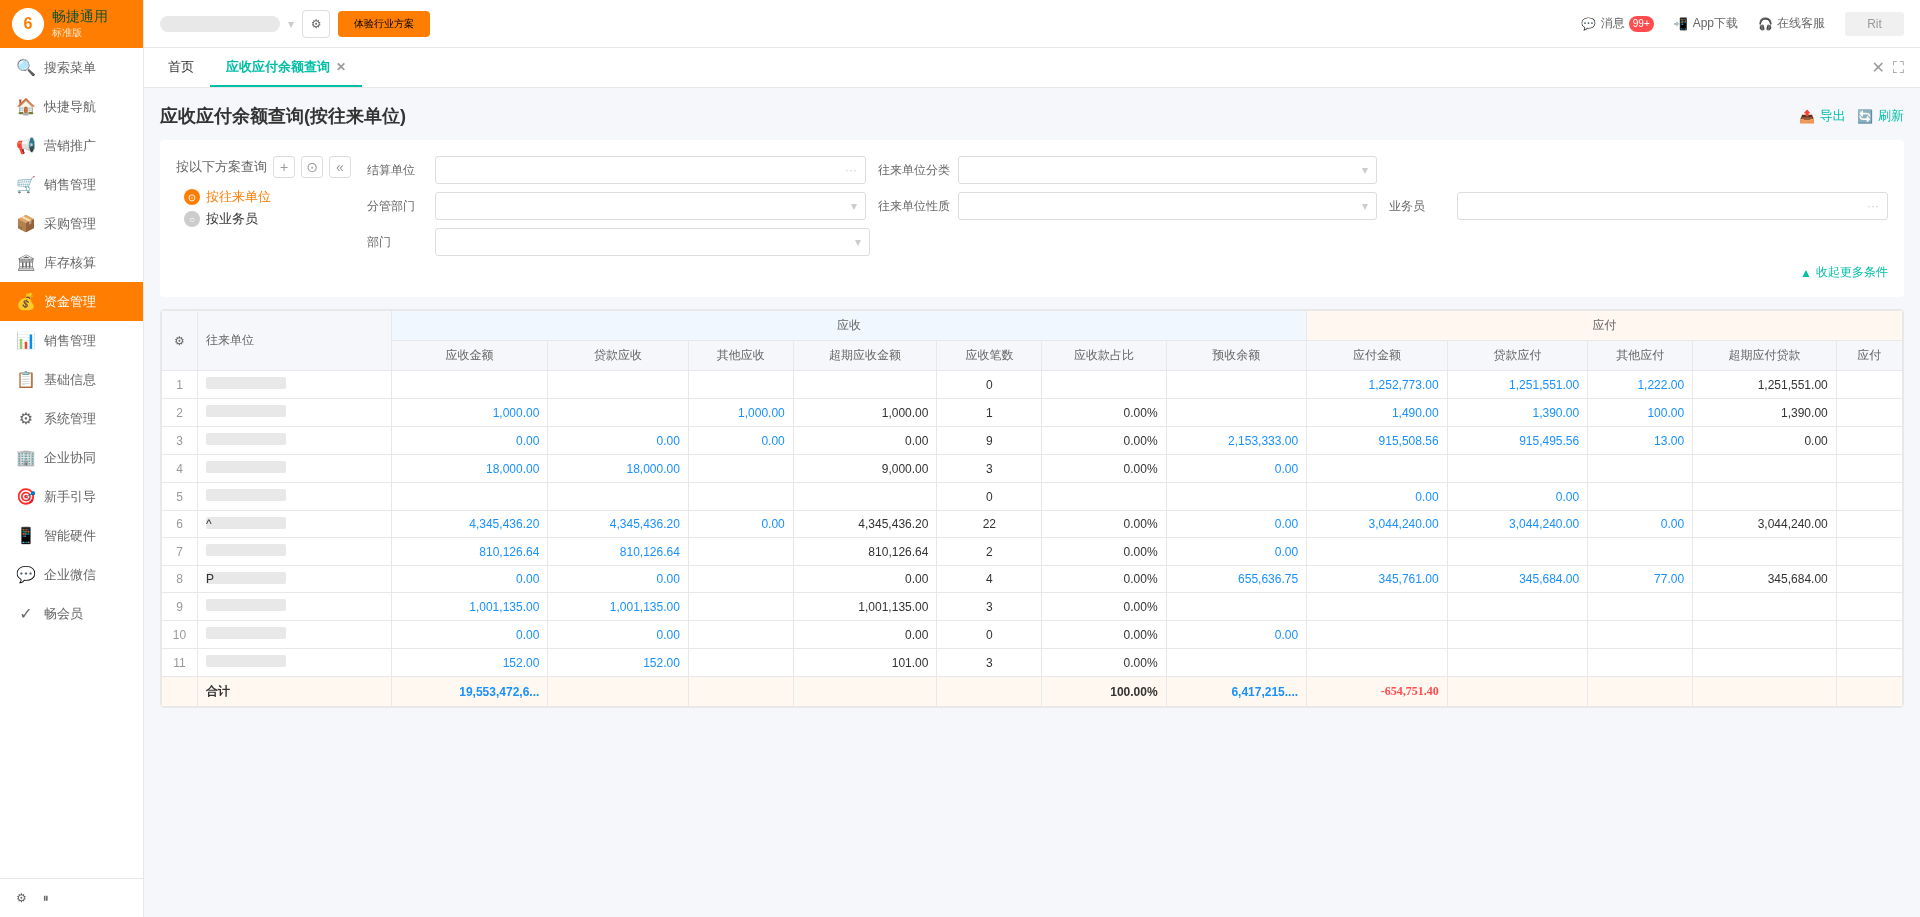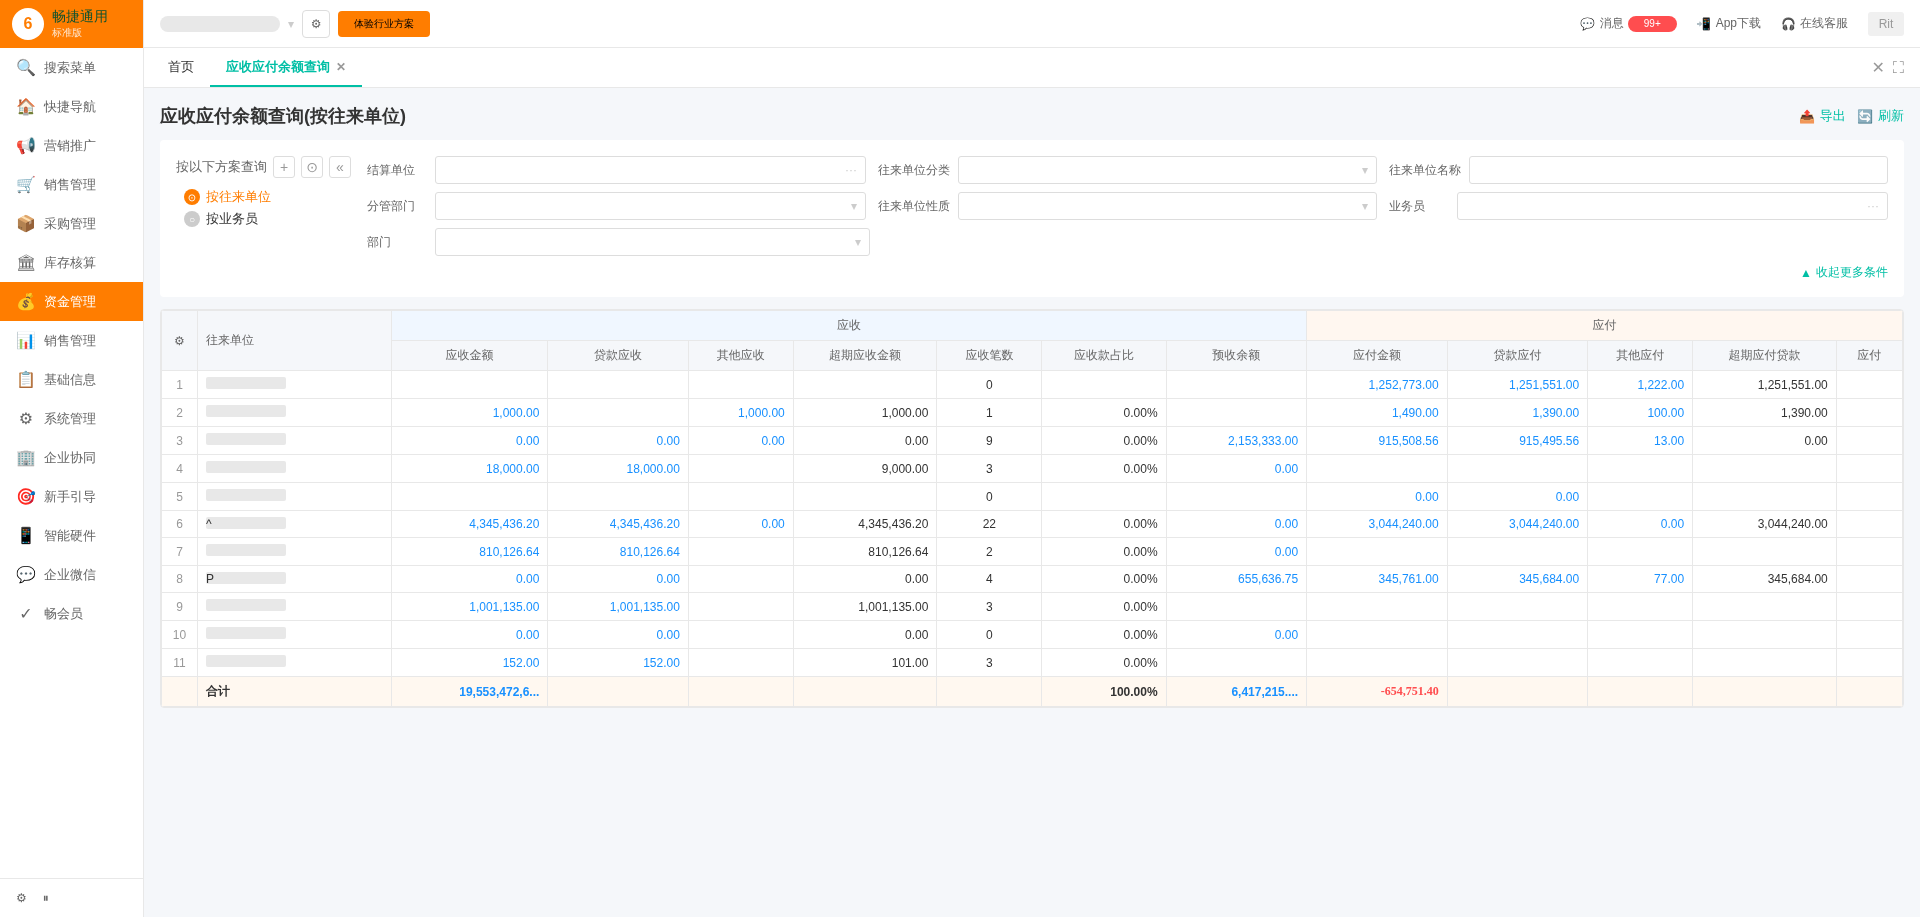--- a/index.html
+++ b/index.html
@@ -58,28 +58,28 @@
       align-items: center;
       gap: 4px;
       cursor: pointer;
       color: #666;
       font-size: 12px;
     }
     .badge {
       background: #ff4d4f;
       color: #fff;
       font-size: 10px;
-      padding: 0 16px;
+      padding: 0 4px;
       border-radius: 8px;
       min-width: 16px;
       text-align: center;
       line-height: 16px;
     }
     .user-avatar {
-      width: 36px;
+      width: 59px;
       height: 24px;
       background: #f0f0f0;
       border-radius: 3px;
     }
 
     
     .sidebar {
       position: fixed;
       left: 0; top: 0; bottom: 0;
       width: 144px;
@@ -539,25 +539,20 @@
               <span class="field-label">结算单位</span>
               <div class="field-input" style="border:1px solid #ddd;padding:0 8px;height:28px;display:flex;align-items:center;justify-content:flex-end;flex:1;border-radius:3px;">
                 <span style="color:#ccc;">···</span>
               </div>
             </div>
             <div class="field-group">
               <span class="field-label">往来单位分类</span>
               <div class="field-input" style="border:1px solid #ddd;padding:0 8px;height:28px;display:flex;align-items:center;justify-content:space-between;flex:1;border-radius:3px;">
                 <span></span>
                   <span style="color:#ccc;">▾</span>
-              </div>
-            </div>
-            <div class="field-group">
-              <span class="field-label">往来单位名称</span>
-              <div class="field-input" style="border:1px solid #ddd;padding:0 8px;height:28px;display:flex;align-items:center;flex:1;border-radius:3px;">
               </div>
             </div>
           </div>
 
           <div class="search-fields">
             <div class="field-group">
               <span class="field-label">分管部门</span>
               <div class="field-input" style="border:1px solid #ddd;padding:0 8px;height:28px;display:flex;align-items:center;justify-content:space-between;flex:1;border-radius:3px;">
                 <span></span>
                   <span style="color:#ccc;">▾</span>

